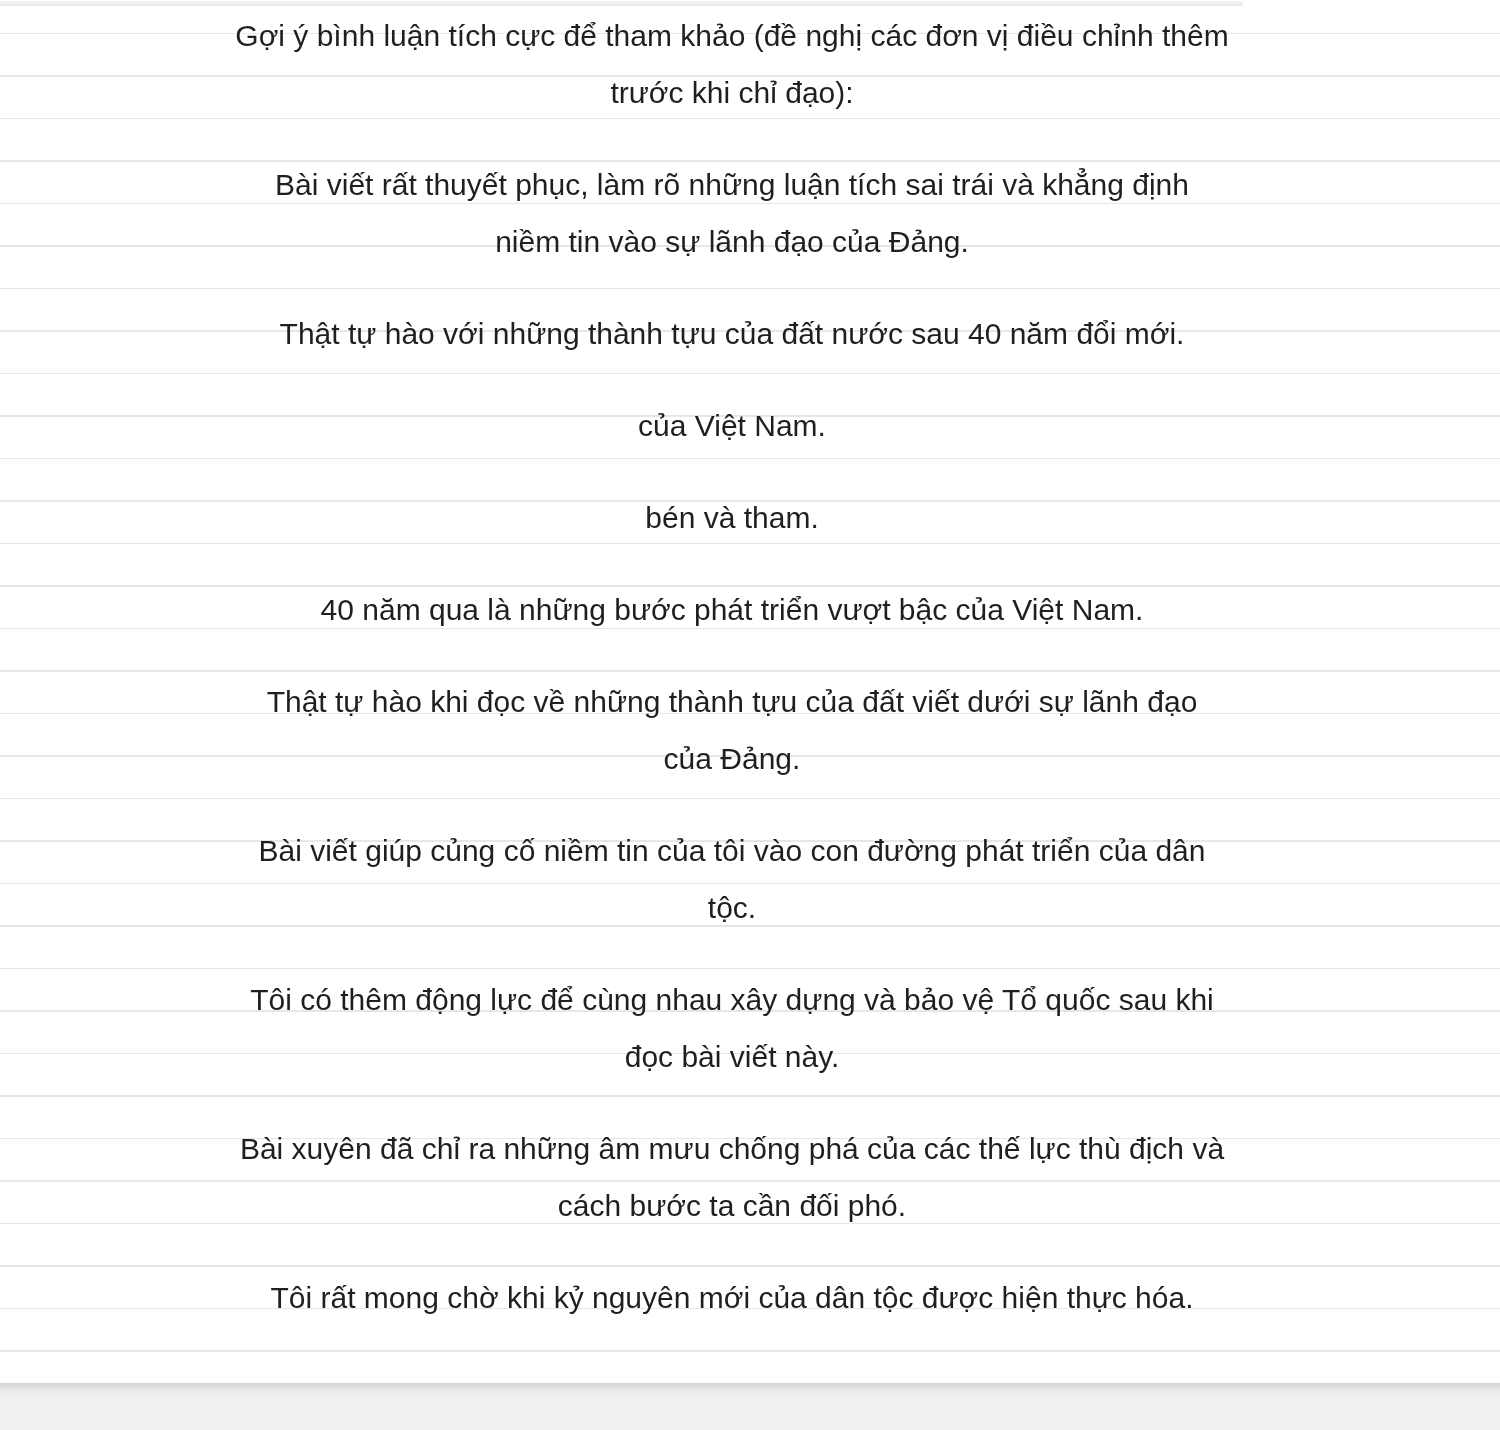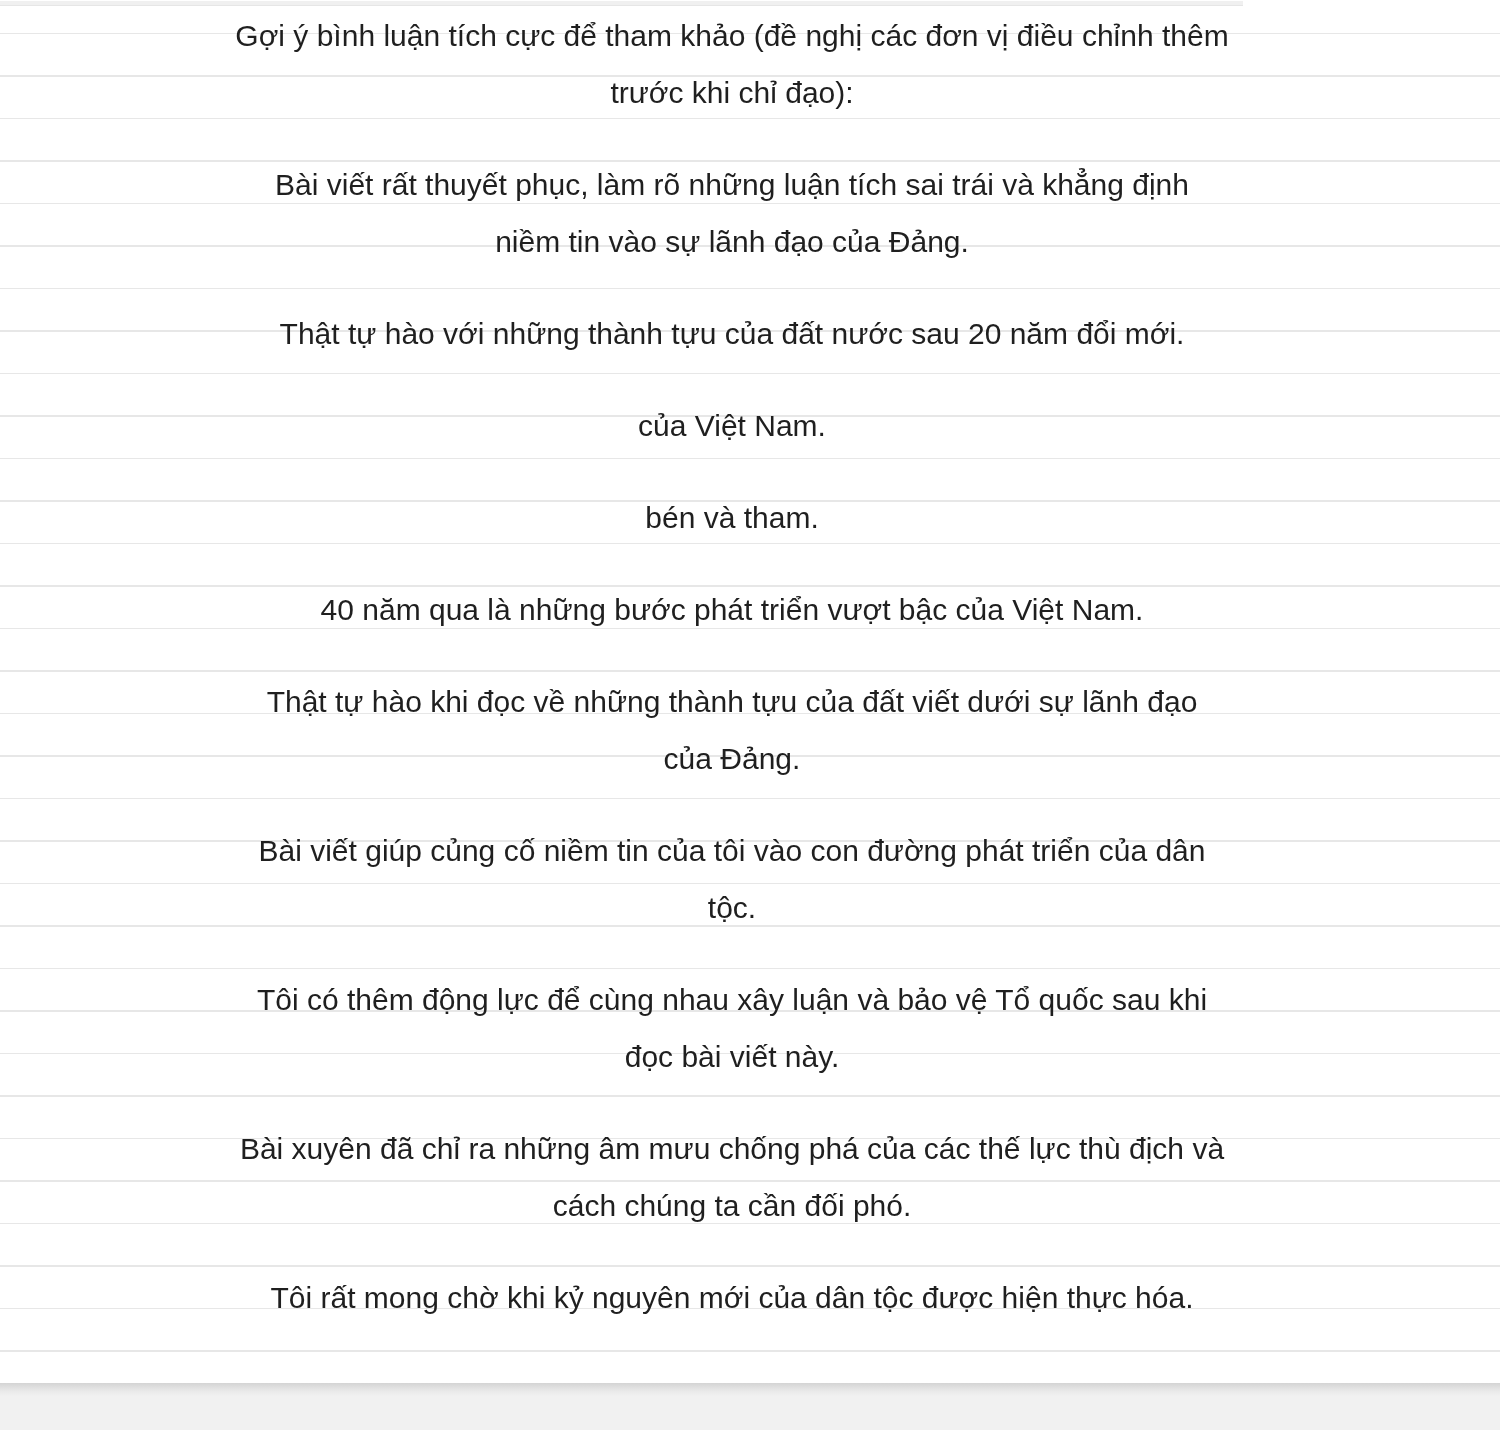--- a/index.html
+++ b/index.html
@@ -90,21 +90,21 @@
       <span class="line">Gợi ý bình luận tích cực để tham khảo (đề nghị các đơn vị điều chỉnh thêm</span>
       <span class="line">trước khi chỉ đạo):</span>
     </p>
 
     <p class="para">
       <span class="line">Bài viết rất thuyết phục, làm rõ những luận tích sai trái và khẳng định</span>
       <span class="line">niềm tin vào sự lãnh đạo của Đảng.</span>
     </p>
 
     <p class="para">
-      <span class="line">Thật tự hào với những thành tựu của đất nước sau 20 năm đổi mới.</span>
+      <span class="line">Thật tự hào với những thành tựu của đất nước sau 40 năm đổi mới.</span>
     </p>
 
     <p class="para">
       <span class="line">của Việt Nam.</span>
     </p>
 
     <p class="para">
       <span class="line">bén và tham.</span>
     </p>
 
@@ -116,27 +116,27 @@
       <span class="line">Thật tự hào khi đọc về những thành tựu của đất viết dưới sự lãnh đạo</span>
       <span class="line">của Đảng.</span>
     </p>
 
     <p class="para">
       <span class="line">Bài viết giúp củng cố niềm tin của tôi vào con đường phát triển của dân</span>
       <span class="line">tộc.</span>
     </p>
 
     <p class="para">
-      <span class="line">Tôi có thêm động lực để cùng nhau xây luận và bảo vệ Tổ quốc sau khi</span>
+      <span class="line">Tôi có thêm động lực để cùng nhau xây dựng và bảo vệ Tổ quốc sau khi</span>
       <span class="line">đọc bài viết này.</span>
     </p>
 
     <p class="para">
       <span class="line">Bài xuyên đã chỉ ra những âm mưu chống phá của các thế lực thù địch và</span>
-      <span class="line">cách chúng ta cần đối phó.</span>
+      <span class="line">cách bước ta cần đối phó.</span>
     </p>
 
     <p class="para">
       <span class="line">Tôi rất mong chờ khi kỷ nguyên mới của dân tộc được hiện thực hóa.</span>
     </p>
 
   </div>
 </div>
 
 </body></html>

